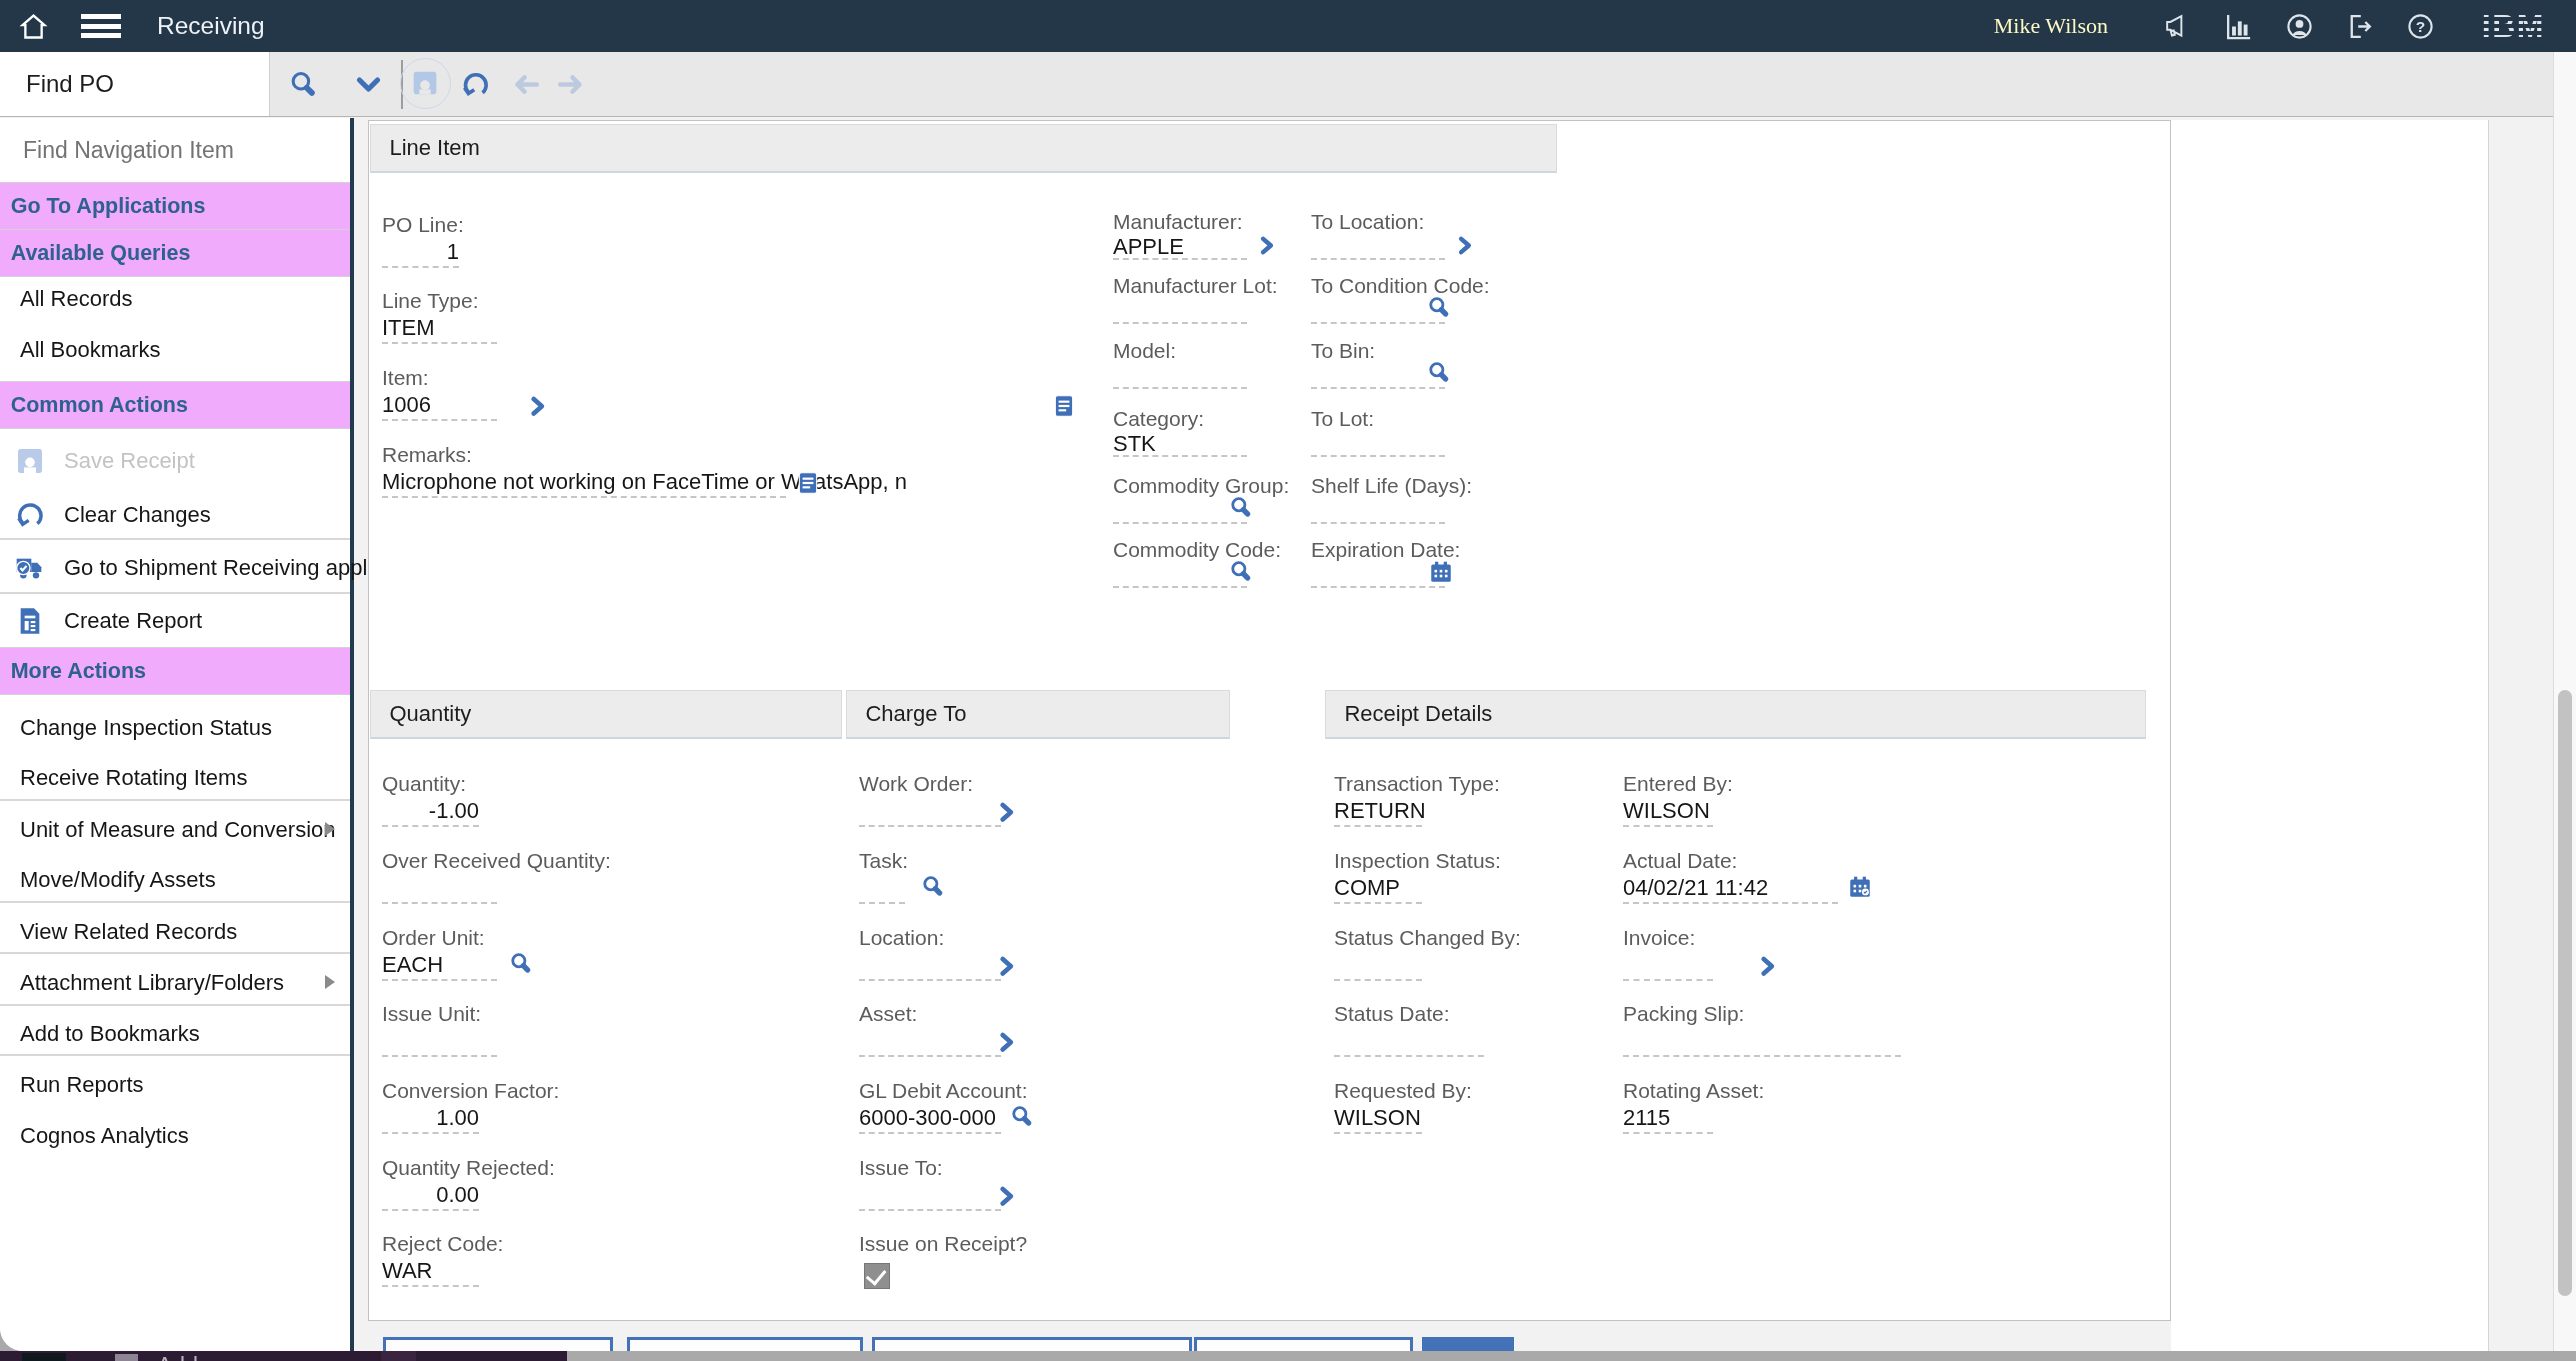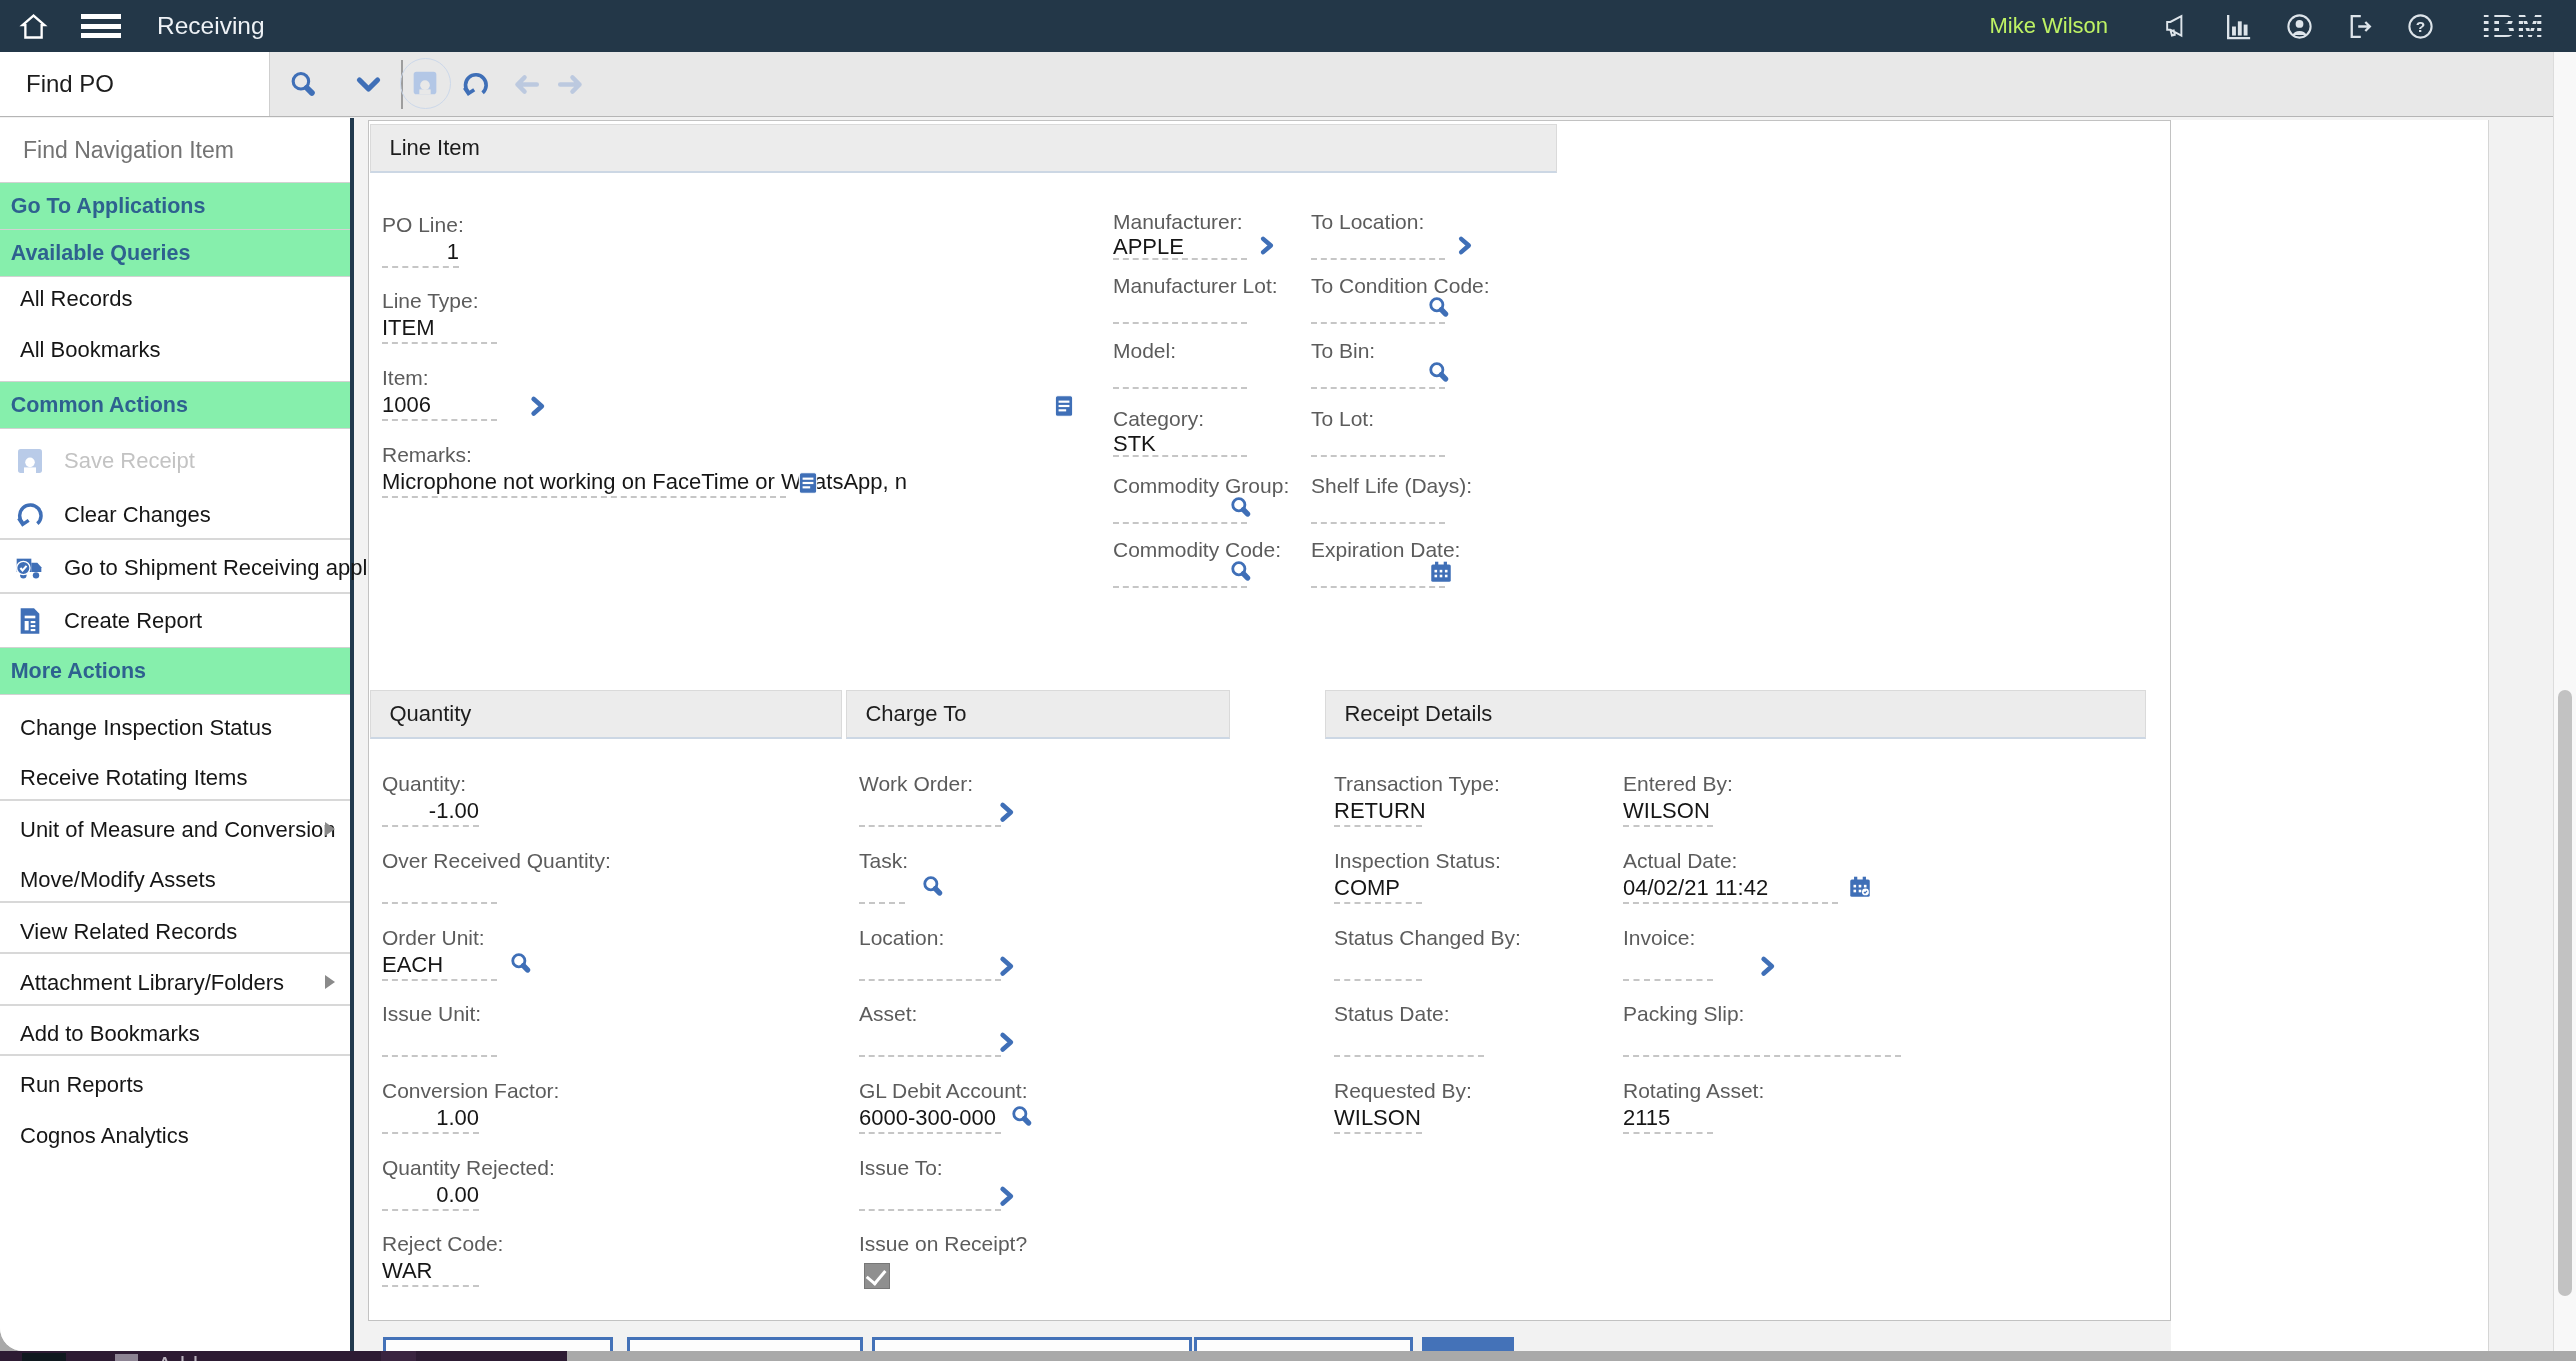--- a/index.html
+++ b/index.html
@@ -6,21 +6,21 @@
   body{
     width:2576px;height:1362px;position:relative;overflow:hidden;
     font-family:"Liberation Sans",sans-serif;background:#a9a9a9;
   }
   .shell{position:absolute;left:0;top:0;right:0;height:1351px;background:#f2f2f2;
          border-bottom-left-radius:23px;overflow:hidden;}
   
   .topbar{position:absolute;left:0;top:0;right:0;height:52px;background:#233748;}
   .topbar .title{position:absolute;left:157px;top:0;height:52px;line-height:52px;
     color:#eef2f6;font-size:24.5px;}
-  .user{position:absolute;right:468px;top:0;height:52px;line-height:52px;color:#bef264;font-size:22px;}
+  .user{position:absolute;right:468px;top:0;height:52px;line-height:52px;color:#fef9c3;font-size:22px;font-family:Liberation Serif, serif;}
   .tico{position:absolute;top:10.7px;width:31px;height:31px;}
   .hamburger{position:absolute;left:81px;top:14px;width:40px;height:24.5px;display:flex;
     flex-direction:column;justify-content:space-between;}
   .hamburger div{height:5.4px;background:#fff;}
   .ibm{position:absolute;right:31px;top:10.7px;font-size:32px;font-weight:800;color:#dfe5eb;
     letter-spacing:1.5px;line-height:31px;}
   .ibm::after{content:"";position:absolute;inset:3.1px 0 3.1px 0;
     background:repeating-linear-gradient(to bottom,transparent 0 3.1px,#233748 3.1px 7px);}
   
   .toolbar{position:absolute;left:0;top:52px;right:0;height:64px;background:#e8e8e8;
@@ -30,21 +30,21 @@
   .searchbox span{position:absolute;left:26px;top:0;line-height:64px;font-size:24px;color:#1d1d1d;}
   .tbico{position:absolute;top:17px;width:31px;height:31px;}
   .tbdivider{position:absolute;left:401px;top:7.7px;width:1.5px;height:49px;background:#9d9d9d;}
   .savecircle{position:absolute;left:400px;top:6.1px;width:51px;height:51px;border-radius:50%;
     border:1.5px solid #ccd8ea;box-sizing:border-box;}
   
   .sidebar{position:absolute;left:0;top:118px;width:350px;height:1233px;background:#fff;
     border-right:4.6px solid #223a4e;}
   .side-search{position:absolute;left:0;top:0;width:100%;height:64px;background:#fff;}
   .side-search span{position:absolute;left:23px;line-height:64px;font-size:23px;color:#737373;white-space:nowrap;}
-  .sbar{position:absolute;left:0;width:350px;height:48px;background:#86efac;
+  .sbar{position:absolute;left:0;width:350px;height:48px;background:#f0abfc;
     border-top:1.5px solid #d2d2d2;border-bottom:1.5px solid #d2d2d2;box-sizing:border-box;}
   .sbar span{position:absolute;left:10.7px;line-height:46px;font-size:21.5px;font-weight:700;color:#2e618f;white-space:nowrap;}
   .sitem{position:absolute;left:0;width:350px;height:34px;font-size:22px;color:#161616;white-space:nowrap;}
   .sitem .txt{position:absolute;left:20px;line-height:34px;}
   .sitem.withicon .txt{left:64px;}
   .sitem .sico{position:absolute;left:14px;top:0.8px;width:32px;height:32px;}
   .sitem.disabled{color:#c3c3c3;}
   .ssep{position:absolute;left:0;width:350px;height:1.5px;background:#d8d8d8;}
   .subarrow{position:absolute;right:15.3px;top:9.2px;width:0;height:0;
     border-left:10.7px solid #8a8a8a;border-top:7px solid transparent;border-bottom:7px solid transparent;}

